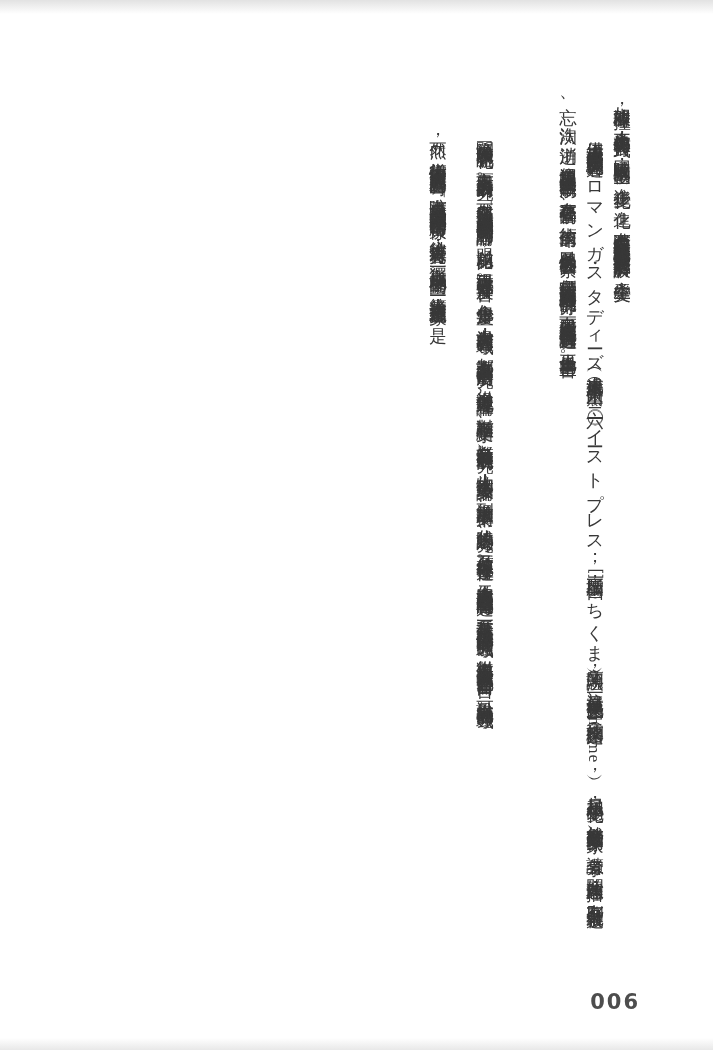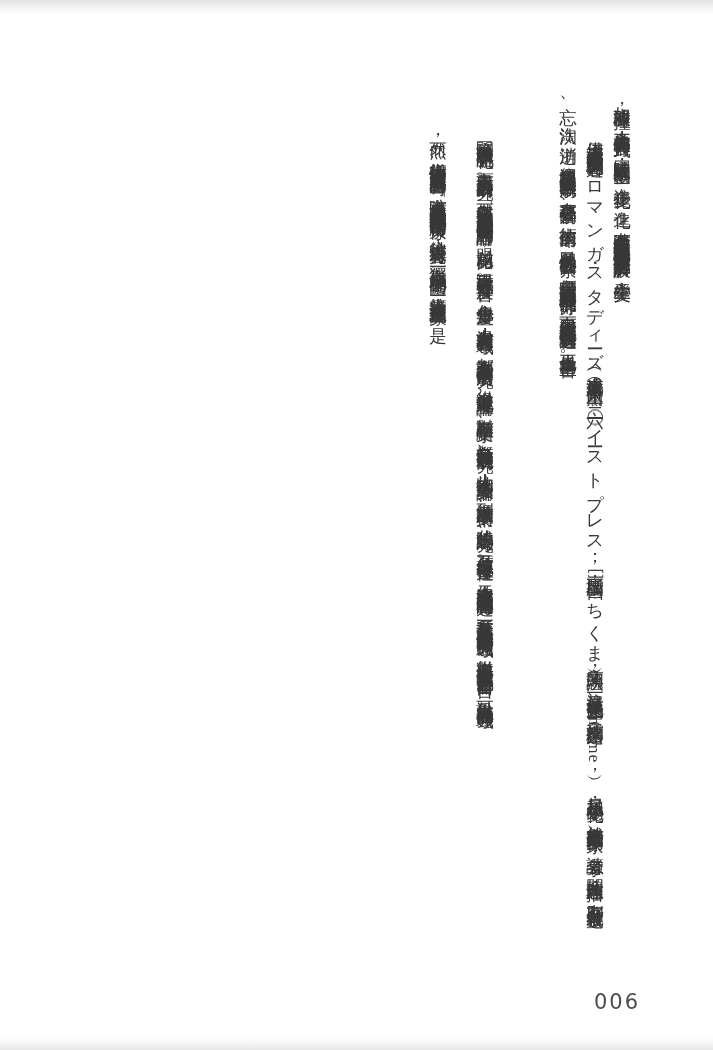--- a/index.html
+++ b/index.html
@@ -56,21 +56,21 @@
     margin-block-start: 56px;
   }
   .text-block p.gap-small {
     margin-block-start: 20px;
   }
   .page-number {
     position: absolute;
     top: 990px;
     right: 73px;
     font-family: "DejaVu Sans", "Liberation Sans", sans-serif;
-    font-weight: normal;
+    font-weight: bold;
     font-size: 21px;
     letter-spacing: 2px;
     color: #4d4d4d;
   }
 </style>
 </head>
 <body>
 
 <div class="page">
 

